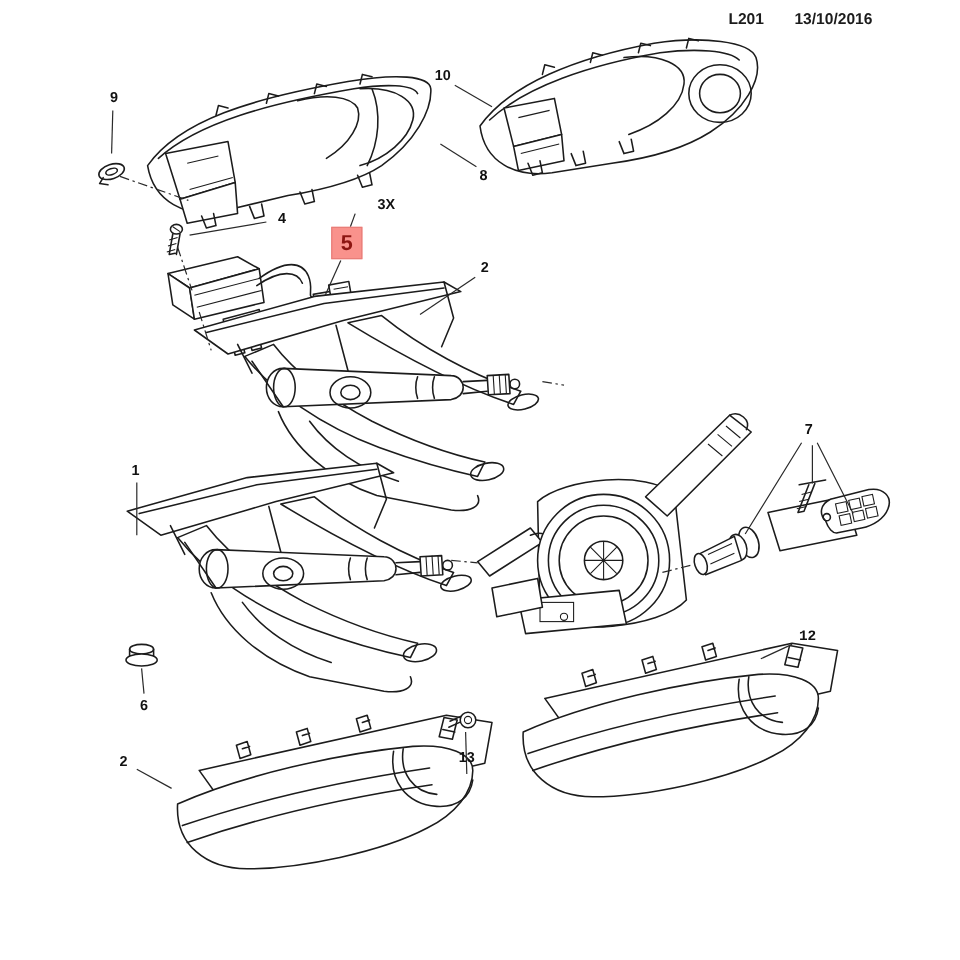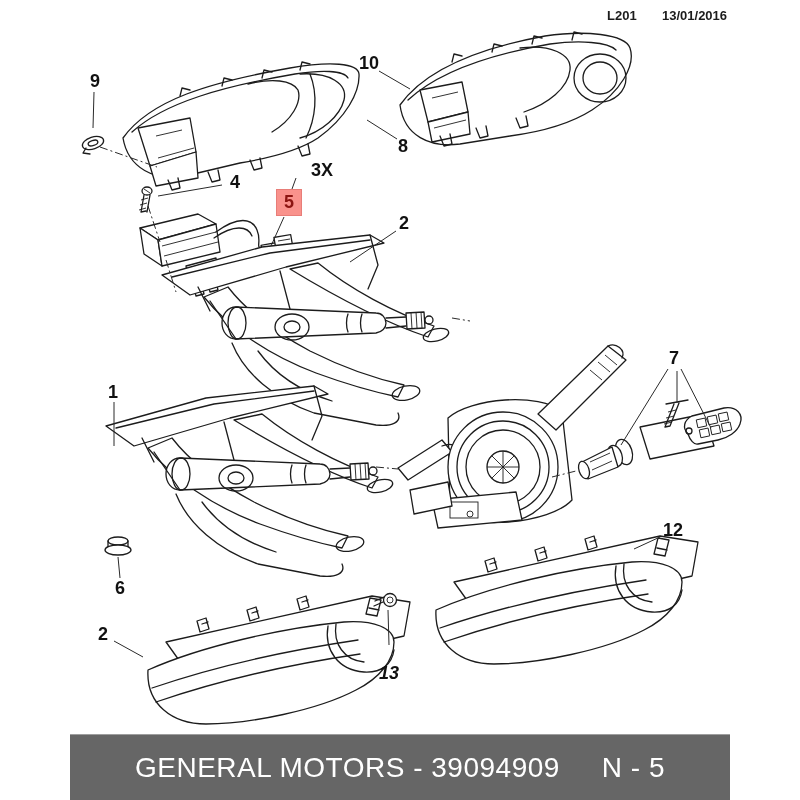--- a/index.html
+++ b/index.html
@@ -5,37 +5,37 @@
   html,body{margin:0;padding:0;background:#ffffff;}
   .page{position:relative;width:800px;height:800px;background:#ffffff;overflow:hidden;
         font-family:"Liberation Sans", sans-serif;}
   .hdr-txt{position:absolute;font-size:13px;font-weight:700;color:#1c1c1c;white-space:nowrap;}
   .canvas{position:absolute;left:0;top:0;}
   .ln{fill:none;stroke:#1c1c1c;stroke-width:1.3;stroke-linecap:round;stroke-linejoin:round;}
   .fw{fill:#ffffff;stroke:#1c1c1c;stroke-width:1.3;stroke-linecap:round;stroke-linejoin:round;}
   .thin{fill:none;stroke:#1c1c1c;stroke-width:0.9;}
   .ldr{stroke:#2a2a2a;stroke-width:1;fill:none;}
   .dash{stroke:#2a2a2a;stroke-width:1;fill:none;stroke-dasharray:8 3 2 3;}
-  .callout{position:absolute;transform:translate(-50%,-50%);font-size:18px;font-weight:700;
+  .callout{position:absolute;transform:translate(-50%,-50%);font-size:12px;font-weight:700;
            color:#111;white-space:nowrap;line-height:1;}
   .hl-box{position:absolute;left:276px;top:189px;width:26px;height:27px;
           background:#f9928c;border:1px solid #e87d78;box-sizing:border-box;
           display:flex;align-items:center;justify-content:center;
           font-size:18px;font-weight:700;color:#8c1511;}
   .footer{position:absolute;left:70px;top:734px;width:660px;height:66px;background:#666666;
           border-top:1px solid #9e9e9e;display:flex;align-items:center;justify-content:center;
           gap:42px;color:#ffffff;font-size:28px;letter-spacing:0.5px;white-space:nowrap;}
 </style>
 </head>
 <body>
 
 <div class="page">
 
   <span class="hdr-txt" style="left:607px;top:8px;text-align:center;">L201</span>
-  <span class="hdr-txt" style="left:662px;top:8px;">13/01/2016</span>
+  <span class="hdr-txt" style="left:662px;top:8px;">13/10/2016</span>
 
   <svg class="canvas" width="800" height="735" viewBox="0 0 800 735">
     <defs>
 
       <g id="col">
         <path class="fw" d="M22,44 L122,16 L230,4 L244,12 L146,36 L50,64 Z"></path>
         <path class="ln" d="M32,46 L130,22 L230,9"></path>
         <path class="ln" d="M230,4 L238,34 L228,58"></path>
         <path class="ln" d="M58,56 L70,80"></path>
         <path class="fw" d="M150,38 C196,66 246,92 288,106 L294,95 C254,82 210,58 178,32 Z"></path>
@@ -213,23 +213,19 @@
   <div class="callout" style="left:95px;top:81px;">9</div>
   <div class="callout" style="left:369px;top:63px;">10</div>
   <div class="callout" style="left:403px;top:146px;">8</div>
   <div class="callout" style="left:235px;top:182px;">4</div>
   <div class="callout" style="left:298px;top:170px;margin-left:24px;">3X</div>
   <div class="callout" style="left:404px;top:223px;">2</div>
   <div class="callout" style="left:113px;top:392px;">1</div>
   <div class="callout" style="left:674px;top:358px;">7</div>
   <div class="callout" style="left:120px;top:588px;">6</div>
   <div class="callout" style="left:103px;top:634px;">2</div>
-  <div class="callout" style="left:673px;top:530px;">12</div>
-  <div class="callout" style="left:389px;top:673px;font-style:italic;">13</div>
+  <div class="callout" style="left:673px;top:530px;font-family:Liberation Mono, monospace;">12</div>
+  <div class="callout" style="left:389px;top:631px;">13</div>
 
   <div class="hl-box">5</div>
 
-  <div class="footer">
-    <span>GENERAL MOTORS - 39094909</span>
-    <span>N - 5</span>
-  </div>
 
 </div>
 
 </body></html>

